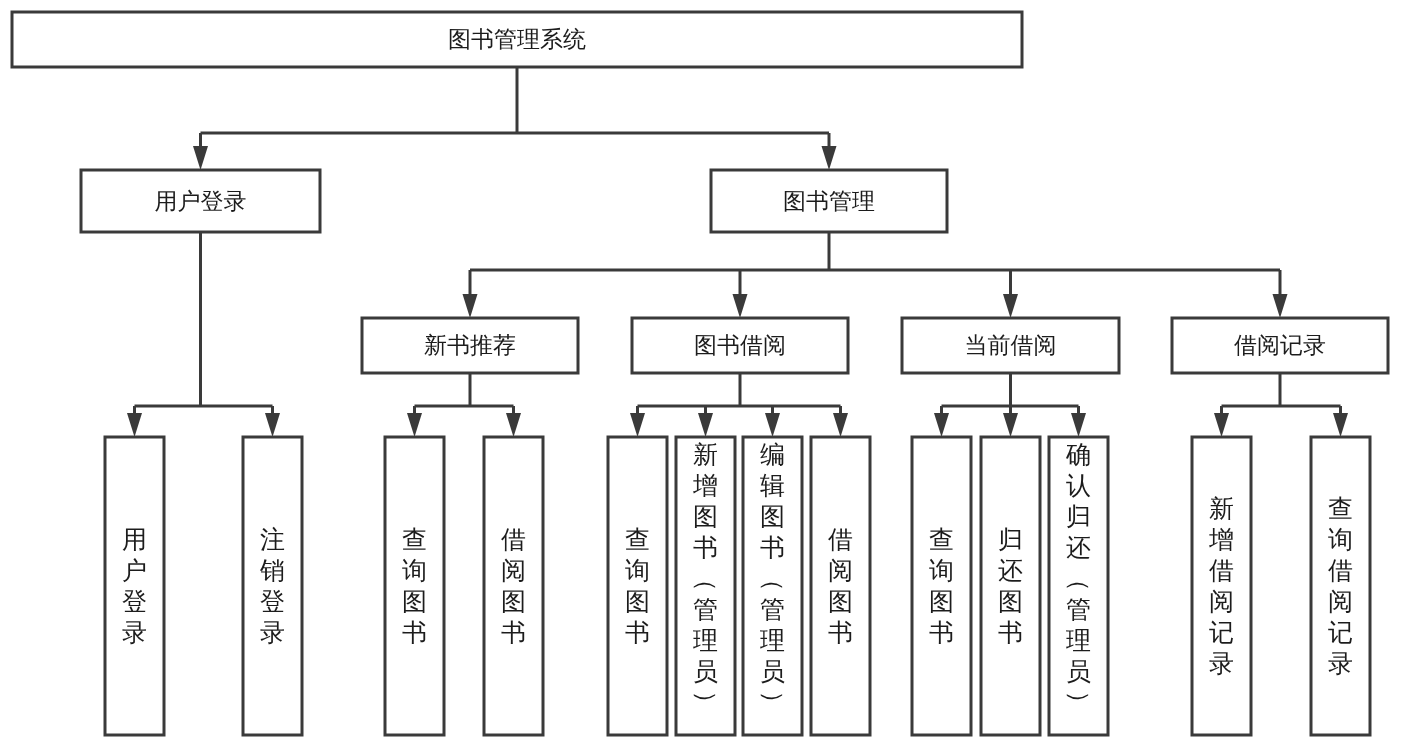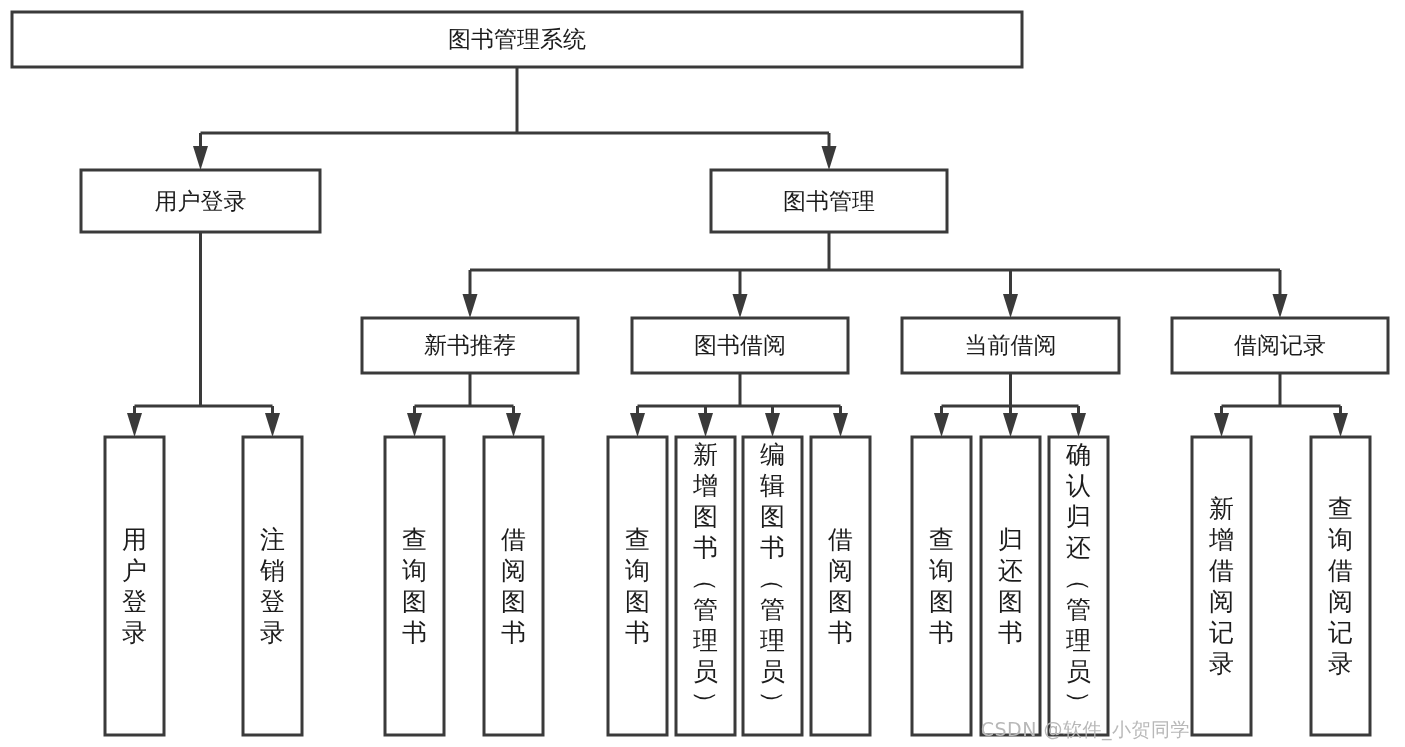--- a/index.html
+++ b/index.html
@@ -300,14 +300,13 @@
             <text x="1340.5" y="517" class="node-label-v-char">查</text>
             <text x="1340.5" y="548" class="node-label-v-char">询</text>
             <text x="1340.5" y="579" class="node-label-v-char">借</text>
             <text x="1340.5" y="610" class="node-label-v-char">阅</text>
             <text x="1340.5" y="641" class="node-label-v-char">记</text>
             <text x="1340.5" y="672" class="node-label-v-char">录</text>
           </g>
         </g>
       </g>
   </svg>
-  <div class="watermark-text">CSDN @软件_小贺同学</div>
 </div>
 
 </body></html>

